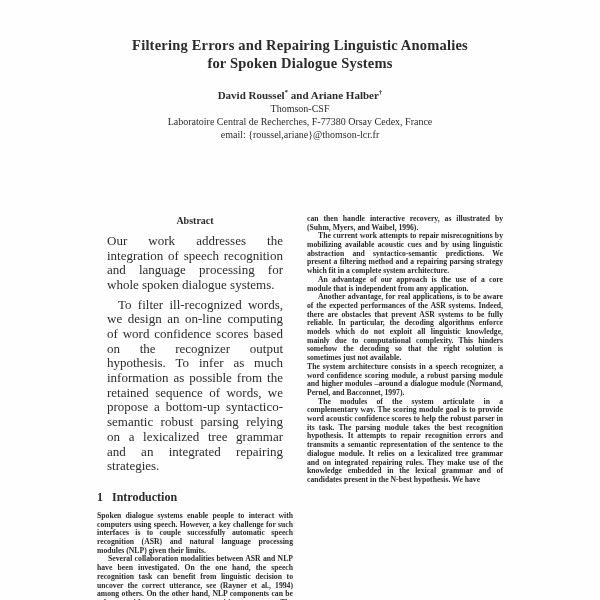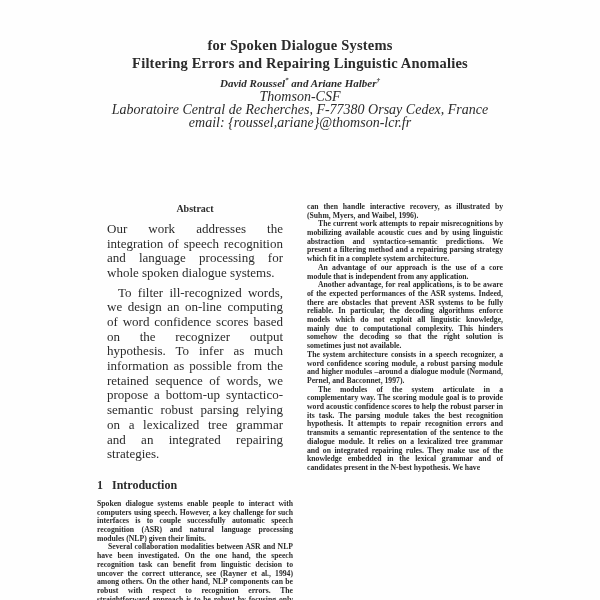--- a/index.html
+++ b/index.html
@@ -18,32 +18,31 @@
   }
   .title {
     text-align: center;
     font-size: 14.5px;
     font-weight: bold;
     line-height: 1.25;
     letter-spacing: 0.2px;
   }
   .title span { display: block; }
   .author-block {
-    margin-top: 1px;
+    margin-top: 13px;
     text-align: center;
-    font-style: italic;
   }
   .authors {
     font-size: 11px;
     font-weight: bold;
     line-height: 14px;
   }
   .authors sup { font-size: 7px; }
   .affil-line {
-    font-size: 14px;
+    font-size: 10px;
     line-height: 13px;
   }
   .columns {
     display: flex;
     gap: 14px;
     margin-top: 74px;
   }
   .col { width: 196px; }
   .abstract-heading {
     text-align: center;
@@ -73,22 +72,22 @@
   .section-heading .sec-num { margin-right: 9px; }
   .first-section-heading { margin-top: 16px; }
   .top-section-heading { margin-top: 10px; }
 </style>
 </head>
 <body>
 
 <div class="page">
 
   <h1 class="title">
+    <span>Filtering Errors and Repairing Linguistic Anomalies</span>
     <span>for Spoken Dialogue Systems</span>
-    <span>Filtering Errors and Repairing Linguistic Anomalies</span>
   </h1>
 
   <div class="author-block">
     <div class="authors"><span>David Roussel</span><sup>*</sup><span> and </span><span>Ariane Halber</span><sup>†</sup></div>
     <div class="affil-line">Thomson-CSF</div>
     <div class="affil-line">Laboratoire Central de Recherches, F-77380 Orsay Cedex, France</div>
     <div class="affil-line">email: {roussel,ariane}@thomson-lcr.fr</div>
   </div>
 
   <div class="columns">

